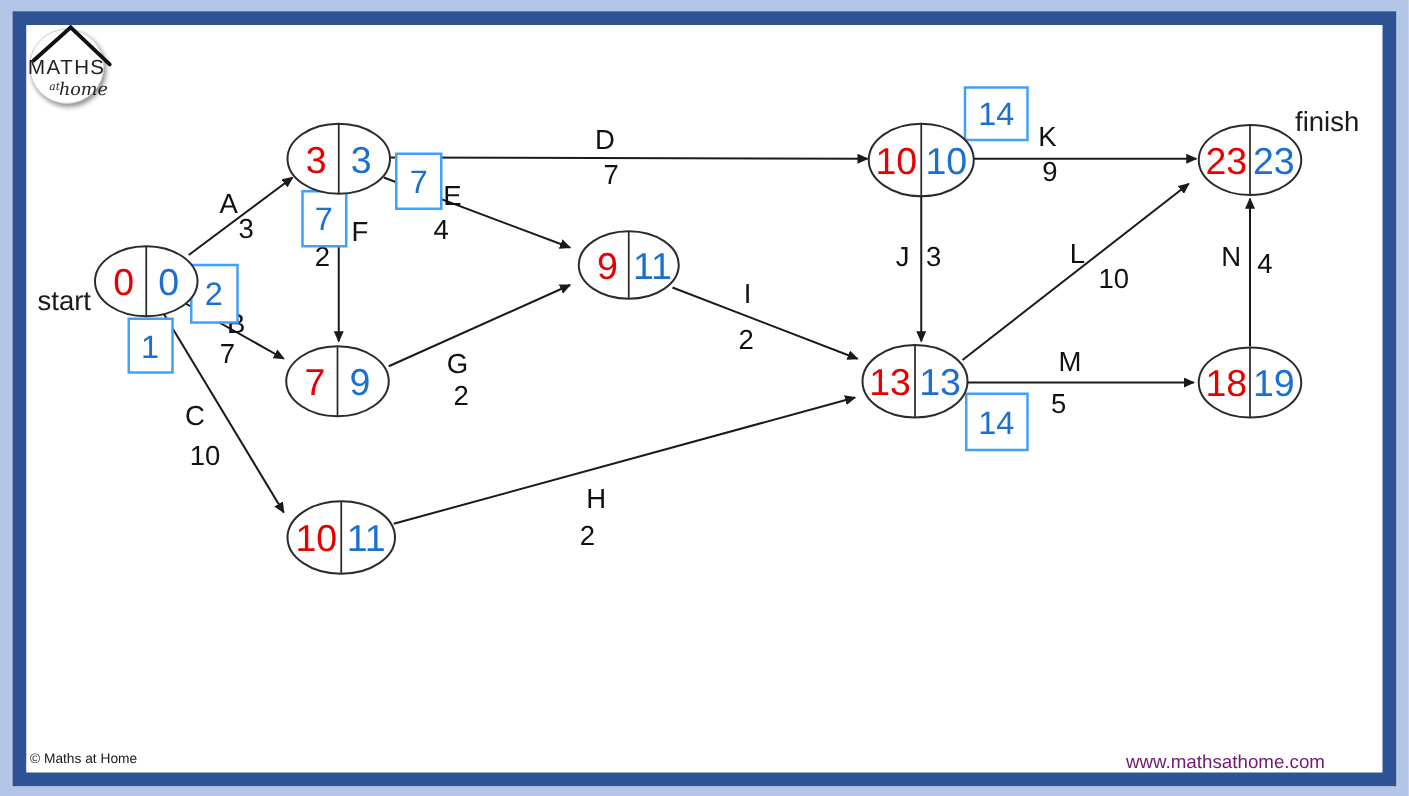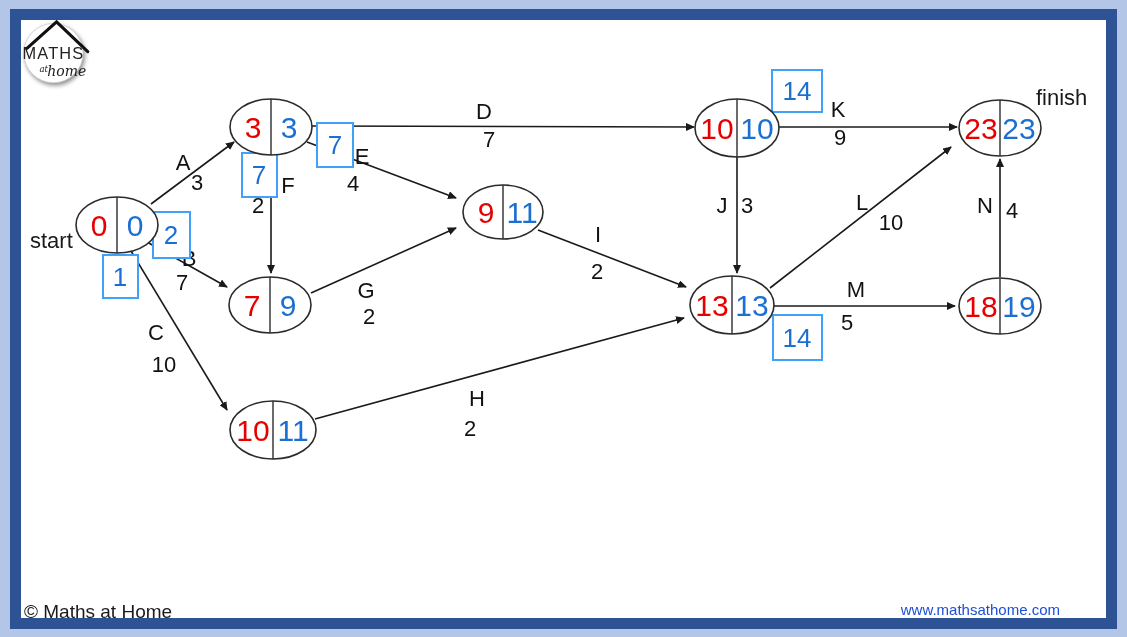--- a/index.html
+++ b/index.html
@@ -8,24 +8,24 @@
     background:#b4c6e7;
     font-family:"Liberation Sans", sans-serif;
   }
   .slide{
     position:absolute;left:10px;top:9px;right:10px;bottom:8px;
     background:#ffffff;border:11px solid #2e5394;box-sizing:border-box;
   }
   .diagram-svg{position:absolute;left:0;top:0;width:1127px;height:637px;}
   .logo{position:absolute;left:16px;top:10px;width:78px;height:80px;}
   .footer-left{
-    position:absolute;left:24px;top:601px;font-size:19px;color:#1a1a1a;
+    position:absolute;left:24px;top:601px;font-size:11px;color:#1a1a1a;
   }
   .footer-right{
-    position:absolute;right:67px;top:601px;font-size:15px;color:#1d4ed8;
+    position:absolute;right:67px;top:601px;font-size:15px;color:#701a75;
   }
   
   text{font-family:"Liberation Sans", sans-serif;fill:#111;}
   .edge-name,.edge-val{font-size:22px;}
   .node-early{font-size:30px;fill:#e60000;}
   .node-late{font-size:30px;fill:#1b6fd3;}
   .float-num{font-size:26px;fill:#1b6fd3;}
   .anchor-label{font-size:22px;fill:#1a1a1a;}
   .node-ellipse{fill:#ffffff;stroke:#2b2b2b;stroke-width:1.6;}
   .node-divider{stroke:#2b2b2b;stroke-width:1.4;}

